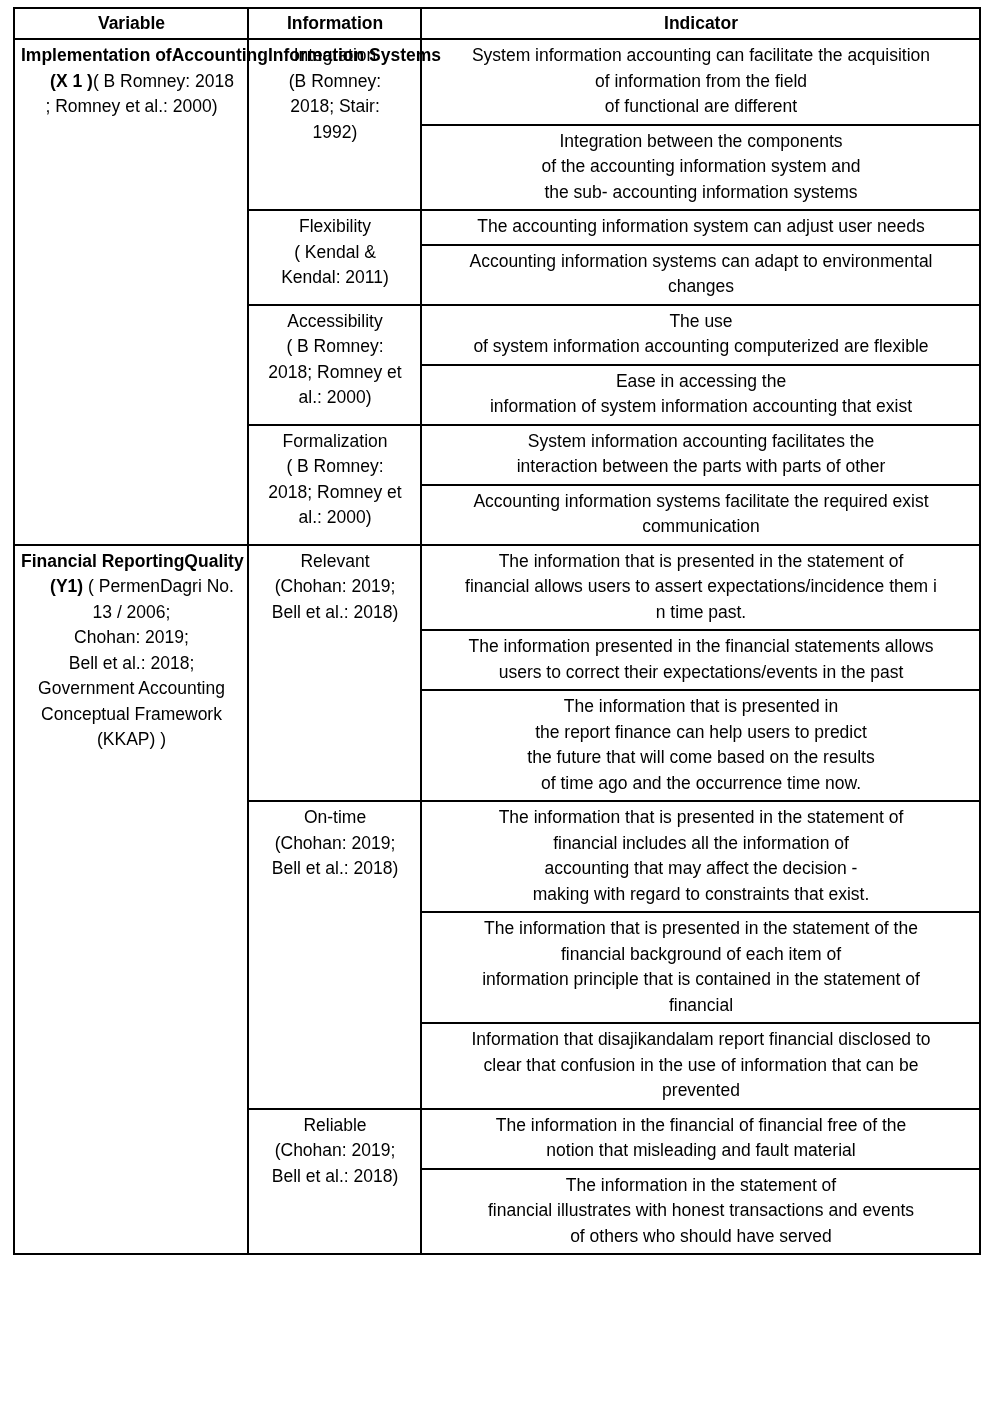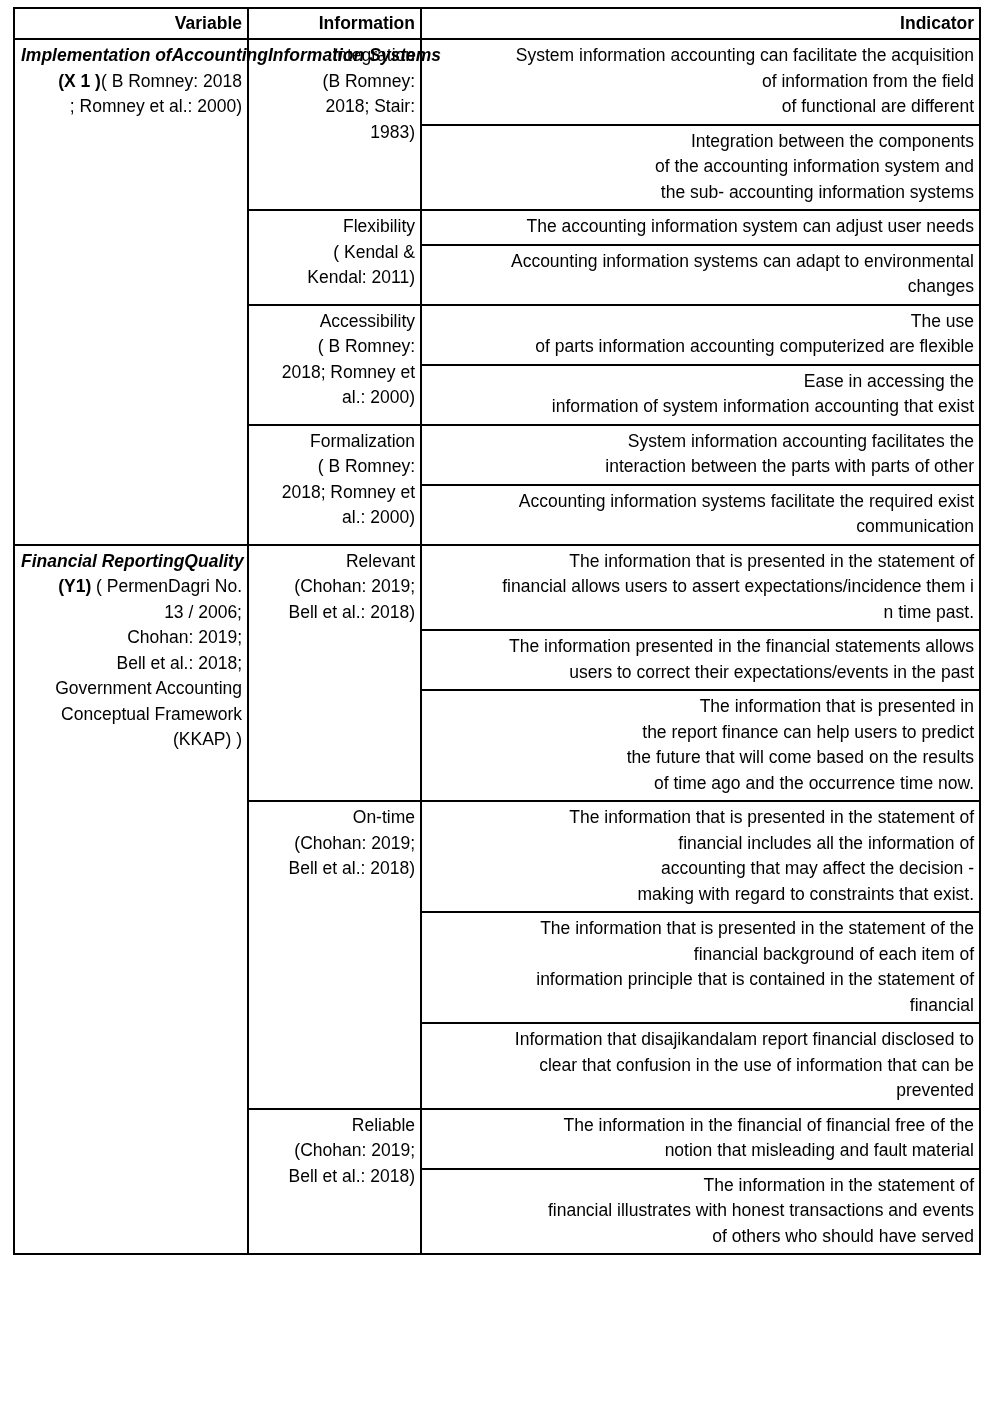--- a/index.html
+++ b/index.html
@@ -41,41 +41,40 @@
     background: #ffffff;
   }
   table.research-table td,
   table.research-table th {
     border: 2px solid #000000;
     vertical-align: top;
     padding: 3px 5px 4px 6px;
     font-size: 17.5px;
     line-height: 25.5px;
     font-weight: normal;
-    text-align: right;
+    text-align: center;
     overflow: visible;
     white-space: nowrap;
   }
   table.research-table th {
     font-weight: bold;
     padding-top: 2px;
     padding-bottom: 3px;
     line-height: 24px;
   }
   col.c-variable { width: 234px; }
   col.c-dimension { width: 173px; }
   col.c-indicator { width: 559px; }
 
   td.variable-cell {
     white-space: normal;
   }
   td.variable-cell .vname {
     font-weight: bold;
     display: inline;
-    font-style: italic;
   }
   td.variable-cell .vcode {
     font-weight: bold;
     display: inline;
     margin-left: 21px;
   }
   td.variable-cell .vrefs {
     font-weight: normal;
     display: inline;
   }
@@ -110,21 +109,21 @@
     <tbody id="table-body">
         <tr>
           <td class="variable-cell" rowspan="8">
             <div><span class="line vname">Implementation of</span><span class="line vname">Accounting</span><span class="line vname">Information Systems</span></div>
             <div><span class="vcode">(X 1 )</span><span class="vrefs" style="display: inline; margin-top: 20px;">( B Romney: 2018</span><span class="vrefs" style="display: block;">; Romney et al.: 2000)</span></div>
           </td>
           <td class="dimension-cell" rowspan="2">
             <span class="line">Integration</span>
             <span class="line">(B Romney:</span>
             <span class="line">2018; Stair:</span>
-            <span class="line">1983)</span>
+            <span class="line">1992)</span>
           </td>
           <td class="indicator-cell">
             <span class="line">System information accounting can facilitate the acquisition</span>
             <span class="line">of information from the field</span>
             <span class="line">of functional are different</span>
           </td>
         </tr>
         <tr>
           <td class="indicator-cell">
             <span class="line">Integration between the components</span>
@@ -150,21 +149,21 @@
         </tr>
         <tr>
           <td class="dimension-cell" rowspan="2">
             <span class="line">Accessibility</span>
             <span class="line">( B Romney:</span>
             <span class="line">2018; Romney et</span>
             <span class="line">al.: 2000)</span>
           </td>
           <td class="indicator-cell">
             <span class="line">The use</span>
-            <span class="line">of parts information accounting computerized are flexible</span>
+            <span class="line">of system information accounting computerized are flexible</span>
           </td>
         </tr>
         <tr>
           <td class="indicator-cell">
             <span class="line">Ease in accessing the</span>
             <span class="line">information of system information accounting that exist</span>
           </td>
         </tr>
         <tr>
           <td class="dimension-cell" rowspan="2">

